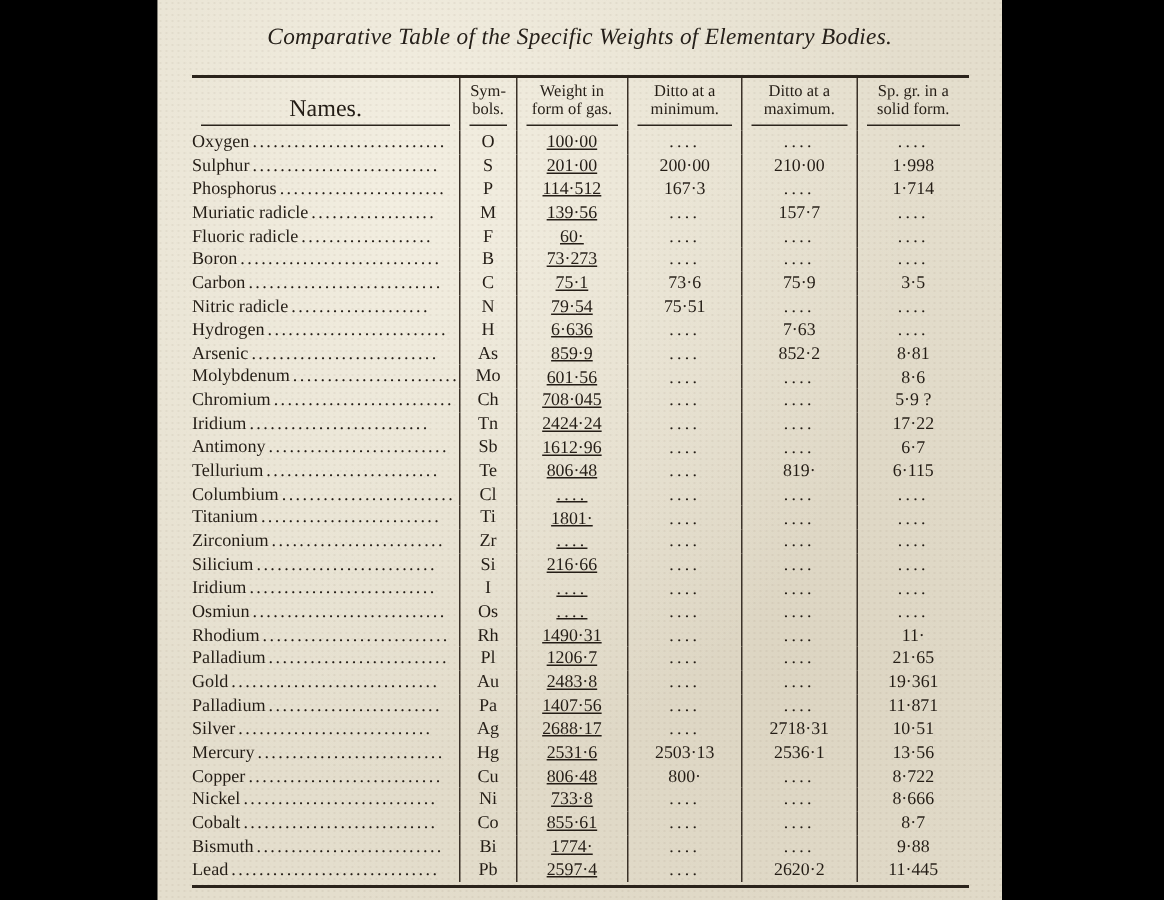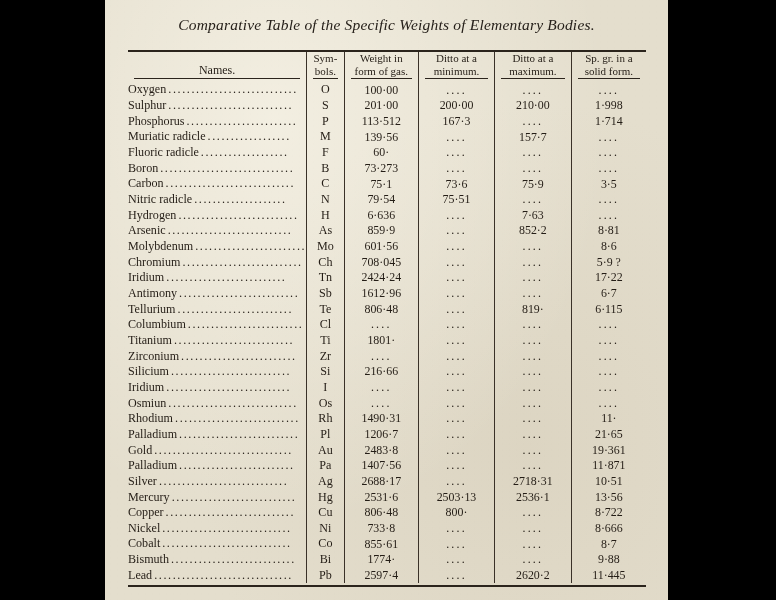--- a/index.html
+++ b/index.html
@@ -94,21 +94,21 @@
   thead th {
     font-size: 11px;
     line-height: 1.12;
     text-align: center;
     padding: 4px 3px 3px 3px;
     vertical-align: top;
   }
   thead th.names-h {
     vertical-align: middle;
     padding-top: 12px;
-    font-size: 12px;
+    font-size: 16px;
   }
   .hdr-sep td {
     padding: 0;
   }
   .hdr-sep .seg {
     border-top: 1.5px solid #2b241c;
     margin: 1px 6px 3px 6px;
     height: 0;
   }
 
@@ -134,21 +134,21 @@
   td.sym {
     text-align: center;
     font-size: 12.1px;
     width: 42px;
   }
   td.num {
     text-align: center;
     font-size: 11.9px;
     padding: 0 4px;
   }
-  td.c-gas   { width: 88px; }
+  td.c-gas   { width: 88px; text-decoration: underline; }
   td.c-min   { width: 88px; }
   td.c-max   { width: 88px; }
   td.c-solid { width: 92px; }
 
   th.c-sym   { width: 42px; }
   th.c-gas   { width: 88px; }
   th.c-min   { width: 88px; }
   th.c-max   { width: 88px; }
   th.c-solid { width: 92px; }
 
@@ -228,21 +228,21 @@
               <td class="name"><span class="nm">Sulphur</span><span class="leader"> ...........................</span></td>
               <td class="sym vr">S</td>
               <td class="num c-gas vr">201·00</td>
               <td class="num c-min vr">200·00</td>
               <td class="num c-max vr">210·00</td>
               <td class="num c-solid vr">1·998</td>
             </tr>
             <tr>
               <td class="name"><span class="nm">Phosphorus</span><span class="leader"> ........................</span></td>
               <td class="sym vr">P</td>
-              <td class="num c-gas vr">113·512</td>
+              <td class="num c-gas vr">114·512</td>
               <td class="num c-min vr">167·3</td>
               <td class="num c-max vr dots">....</td>
               <td class="num c-solid vr">1·714</td>
             </tr>
             <tr>
               <td class="name"><span class="nm">Muriatic radicle</span><span class="leader"> ..................</span></td>
               <td class="sym vr">M</td>
               <td class="num c-gas vr">139·56</td>
               <td class="num c-min vr dots">....</td>
               <td class="num c-max vr">157·7</td>

